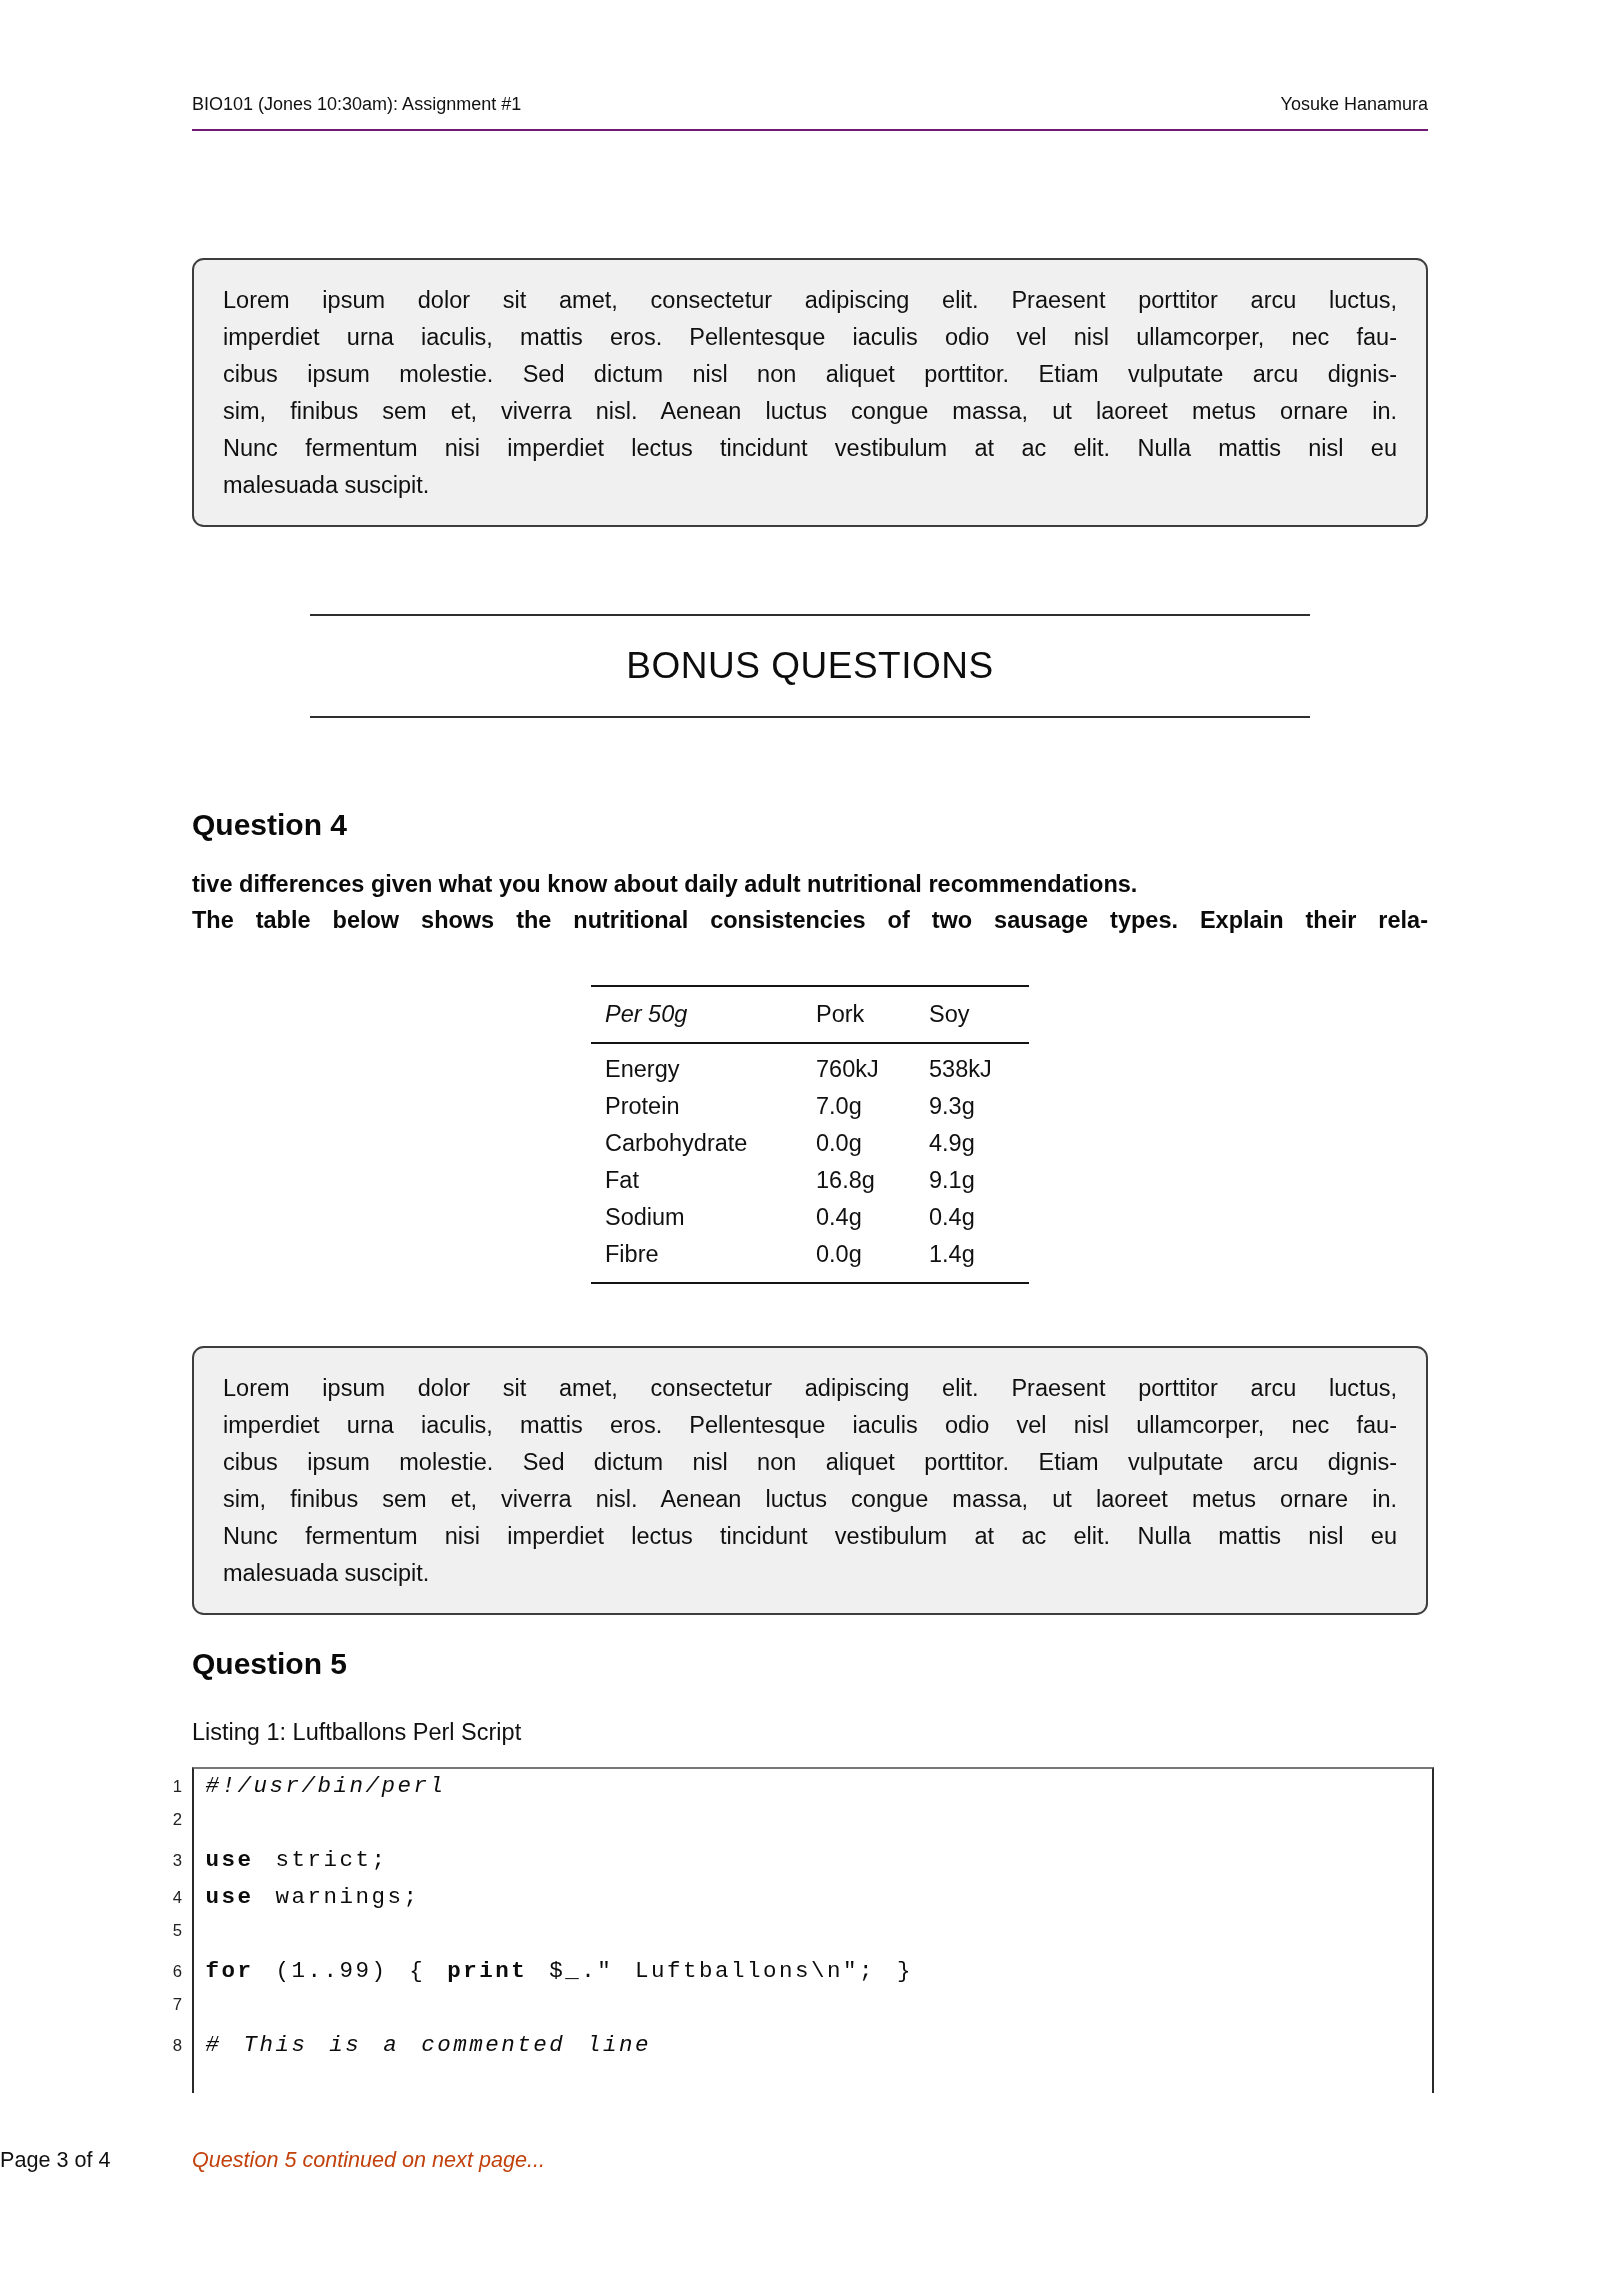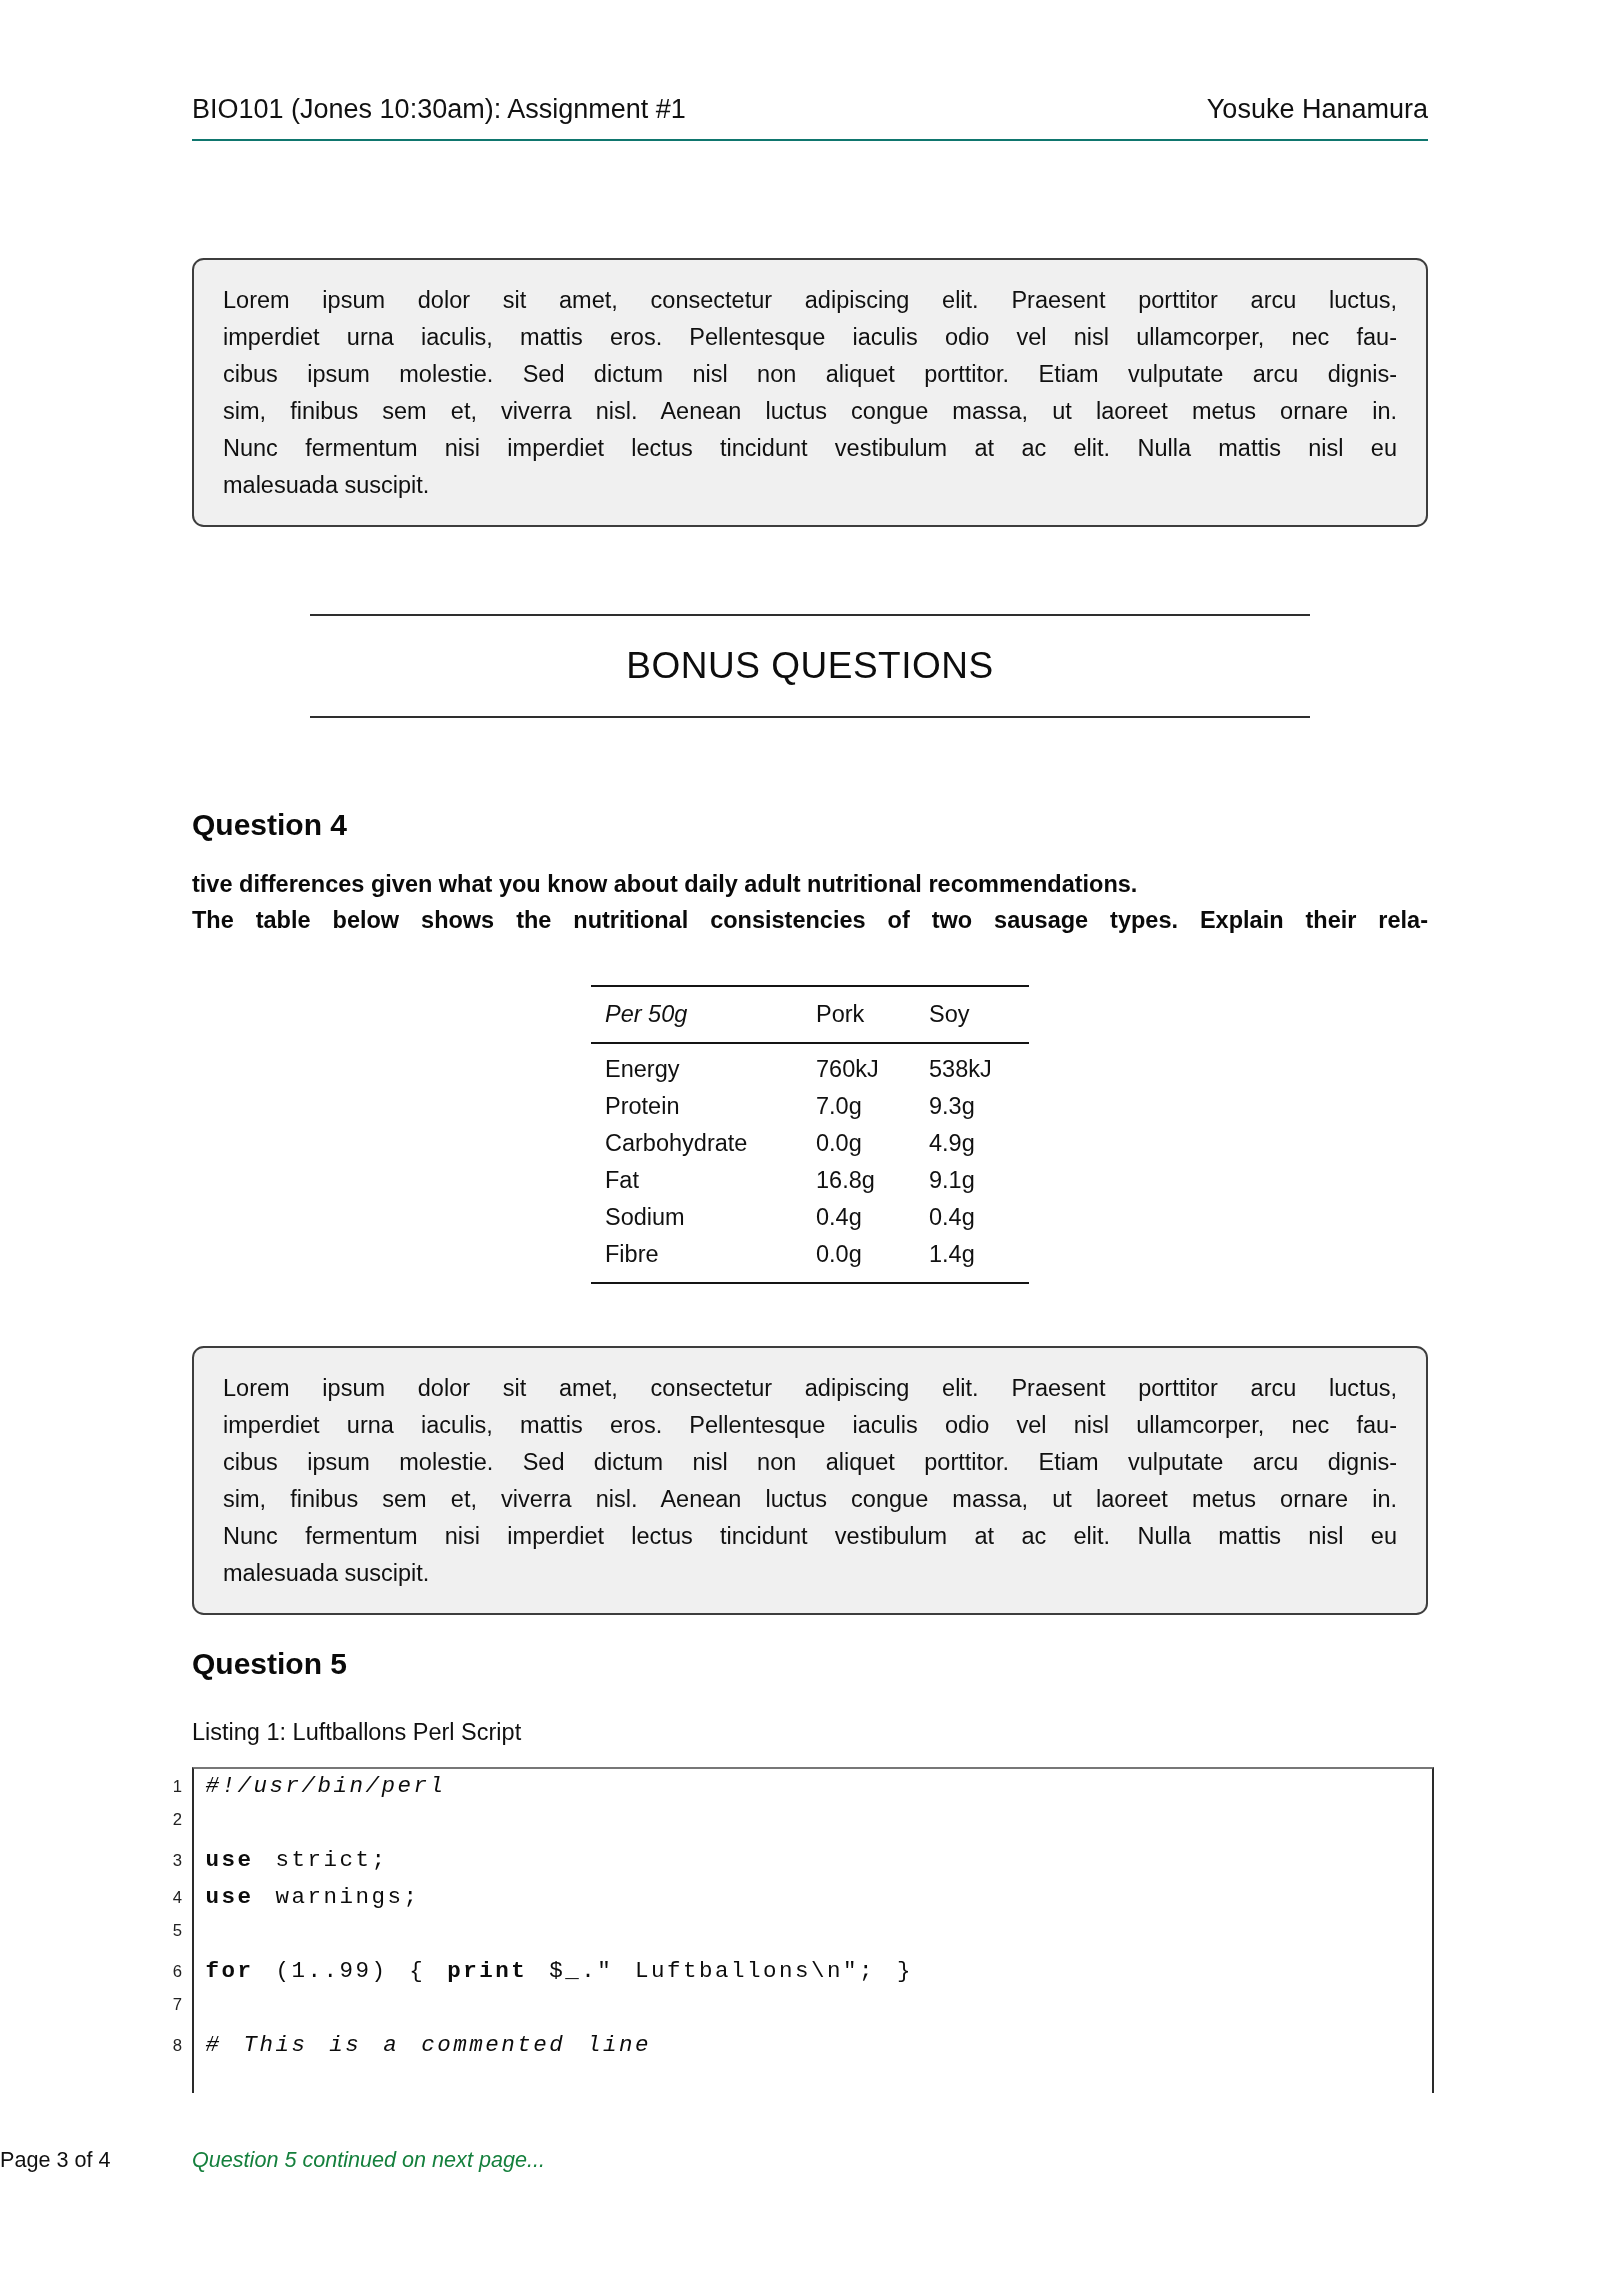--- a/index.html
+++ b/index.html
@@ -6,21 +6,21 @@
   html,body { background:#ffffff; }
   .page {
     position:relative; width:1620px; height:2292px; background:#ffffff;
     font-family:"Liberation Sans", sans-serif; color:#111111; overflow:hidden;
   }
 
   
   .header {
     position:absolute; left:192px; right:192px; top:94px;
     display:flex; justify-content:space-between; align-items:flex-end;
-    font-size:27px; padding-bottom:13.7px; border-bottom:2px solid #0f766e;
+    font-size:18px; padding-bottom:13.7px; border-bottom:2px solid #701a75;
   }
 
   
   .note-box {
     position:absolute; left:192px; right:192px;
     background:#f0f0f0; border:2.9px solid #3d3d3d; border-radius:11.8px;
     padding:21.6px 29px; font-size:23.5px; line-height:37px; color:#101010;margin-top:28px;
   }
   .note-box-1 { top:230px; }
   .note-box-2 { top:1318px; }
@@ -77,21 +77,21 @@
   }
   .codetext {
     margin-left:23.5px; font-family:"Liberation Mono","DejaVu Sans Mono",monospace;
     font-size:22.5px; letter-spacing:2.5px; word-spacing:5.9px; color:#0c0c0c; white-space:pre;
   }
   .codetext .kw { font-weight:700; }
   .codetext .comment { font-style:italic; }
 
   
   .footer-left {
-    position:absolute; left:192px; top:2147px; font-size:21.6px; font-style:italic; color:#15803d;
+    position:absolute; left:192px; top:2147px; font-size:21.6px; font-style:italic; color:#c2410c;
   }
   .footer-center {
     position:absolute; left:0; right:0; top:2147px; text-align:left; font-size:21.6px; color:#101010;
   }
 </style>
 </head>
 <body>
 
 <div class="page">
 

